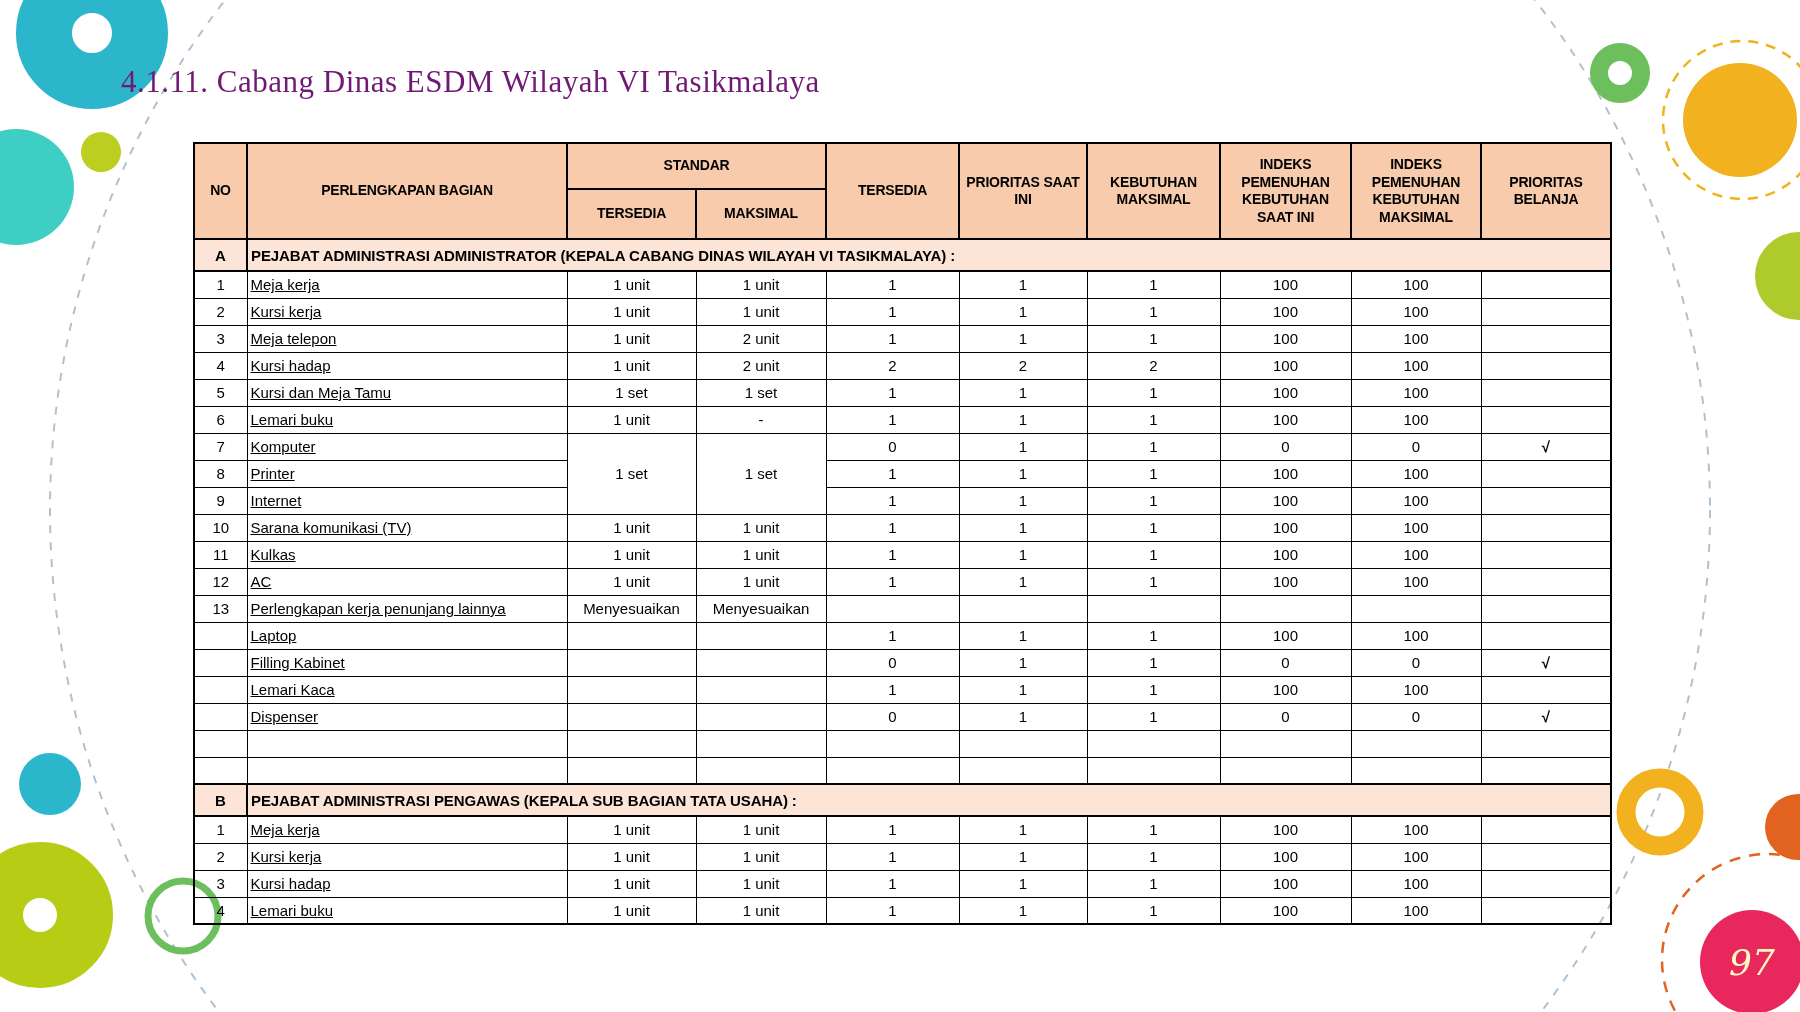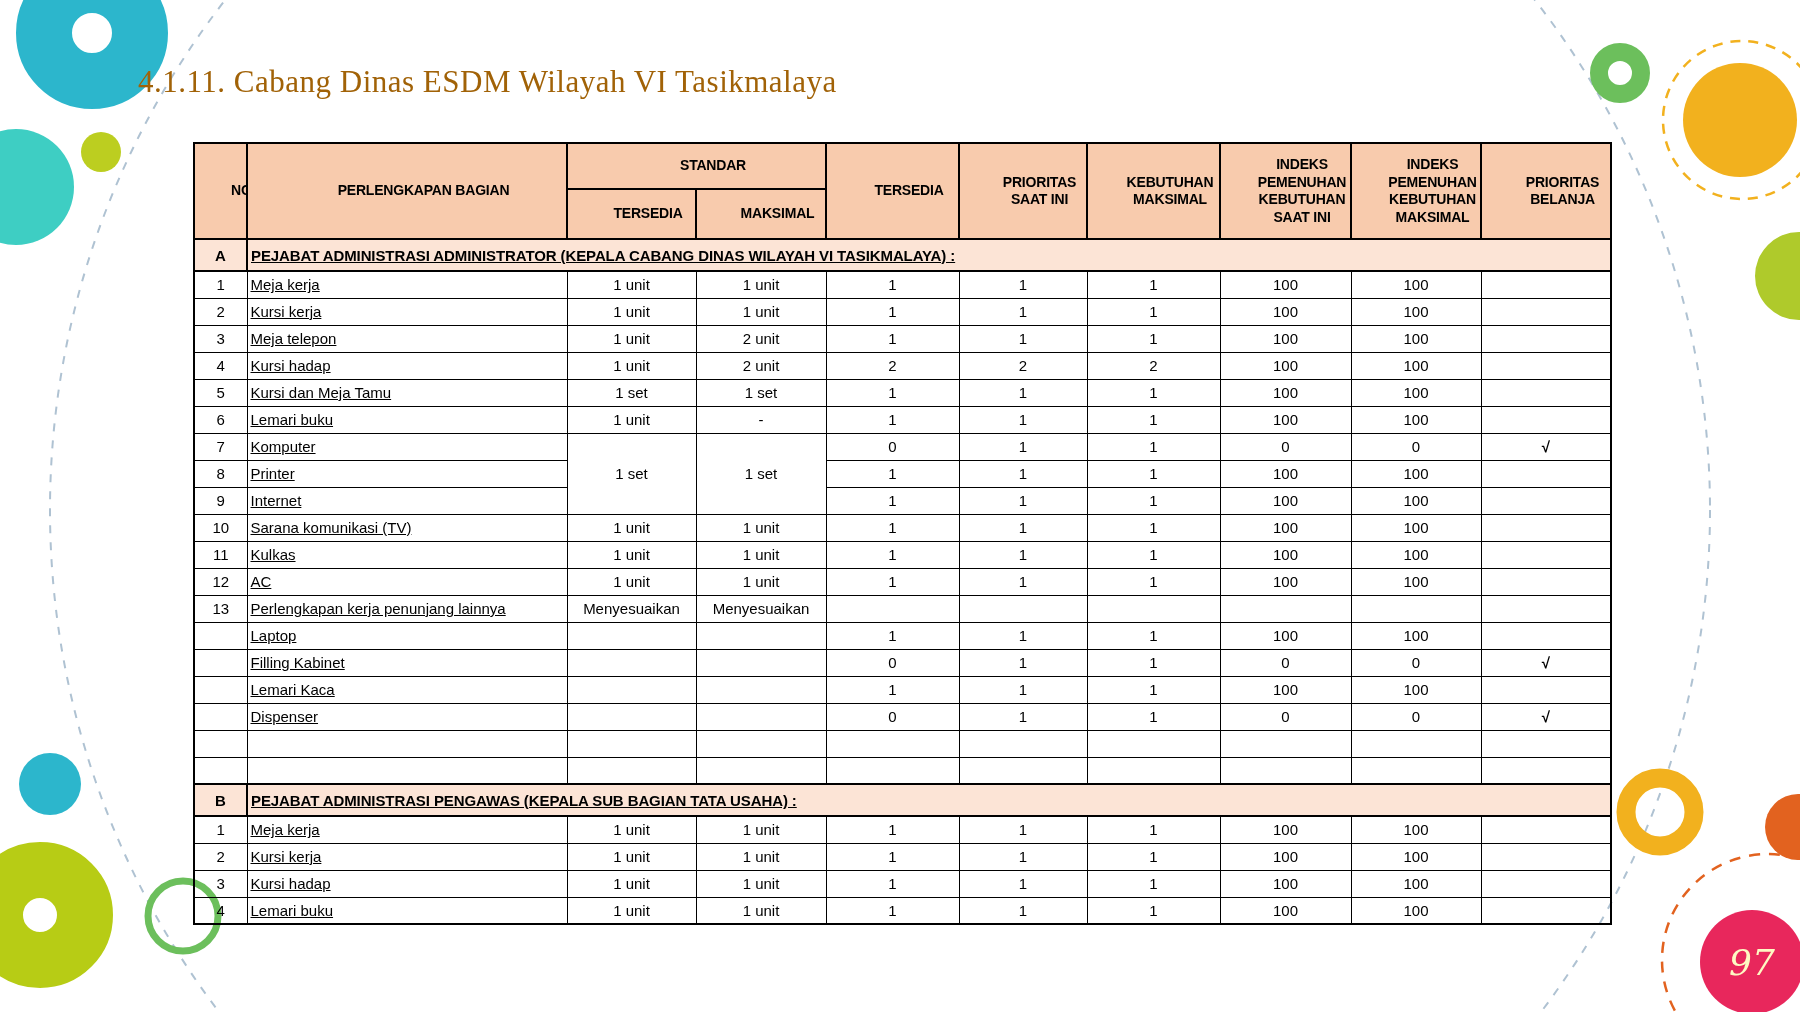--- a/index.html
+++ b/index.html
@@ -2,48 +2,48 @@
 <html style="--header-peach: #F8CBAD; --section-peach: #FCE4D6; --cyan: #2CB6CC; --turquoise: #3ECEC3; --chartreuse: #BCCE20; --chartreuse-dark: #B7CC15; --chartreuse-right: #AFCA2B; --green: #6CBF5C; --amber: #F2B11E; --orange: #E2621F; --pink: #E8275C; --dash-gray: #AFC2D2; --title-gray: #3f3f3f;"><head>
 <meta charset="utf-8">
 <style>
   html,body{margin:0;padding:0;}
   body{
     width:1800px;height:1012px;position:relative;overflow:hidden;
     background:#ffffff;font-family:"Liberation Sans", sans-serif;
   }
   #decor{position:absolute;left:0;top:0;width:1800px;height:1012px;z-index:0;}
   .slide-title{
-    position:absolute;left:138px;top:64px;z-index:2;
+    position:absolute;left:121px;top:64px;z-index:2;
     font-family:"Liberation Serif", serif;font-size:31px;font-weight:400;
-    color:#a16207;letter-spacing:0.5px;white-space:nowrap;text-align:right;
+    color:#701a75;letter-spacing:0.5px;white-space:nowrap;text-align:right;
   }
   table.equip{
     position:absolute;left:193px;top:142px;z-index:1;
     border-collapse:collapse;table-layout:fixed;width:1417px;
     font-size:15px;color:#000;background:transparent;
   }
   table.equip td{
     border:1.5px solid #000;padding:0 3px;vertical-align:middle;
     overflow:hidden;white-space:nowrap;background:transparent;
   }
   table.equip thead td{
     border:2px solid #000;background:var(--header-peach);
     font-weight:bold;font-size:14px;text-align:center;vertical-align:middle;
-    letter-spacing:-0.2px;line-height:1.25;white-space:normal;padding-left:36px;
+    letter-spacing:-0.2px;line-height:1.25;white-space:normal;
   }
   table.equip{border:2.5px solid #000;}
   tr.h1{height:46px;} tr.h2{height:50px;}
   tr.data-row{height:27px;}
   tr.section-row{height:32px;}
   tr.section-row td{
     background:var(--section-peach);font-weight:bold;font-size:15px;
     border:2px solid #000;
   }
   td.sec-label{text-align:center;}
-  td.sec-title{text-align:left;padding-left:5px;letter-spacing:-0.1px;text-decoration:underline;}
+  td.sec-title{text-align:left;padding-left:5px;letter-spacing:-0.1px;}
   td.cell-num{text-align:center;}
   td.cell-name{text-align:left;padding-left:5px;text-decoration:underline;}
   td.check{font-weight:bold;}
   .page-badge{
     position:absolute;left:1700px;top:910px;width:104px;height:104px;z-index:3;
     border-radius:50%;background:var(--pink);
     display:flex;align-items:center;justify-content:center;
   }
   .page-badge span{
     font-family:"DejaVu Serif", serif;font-style:italic;

